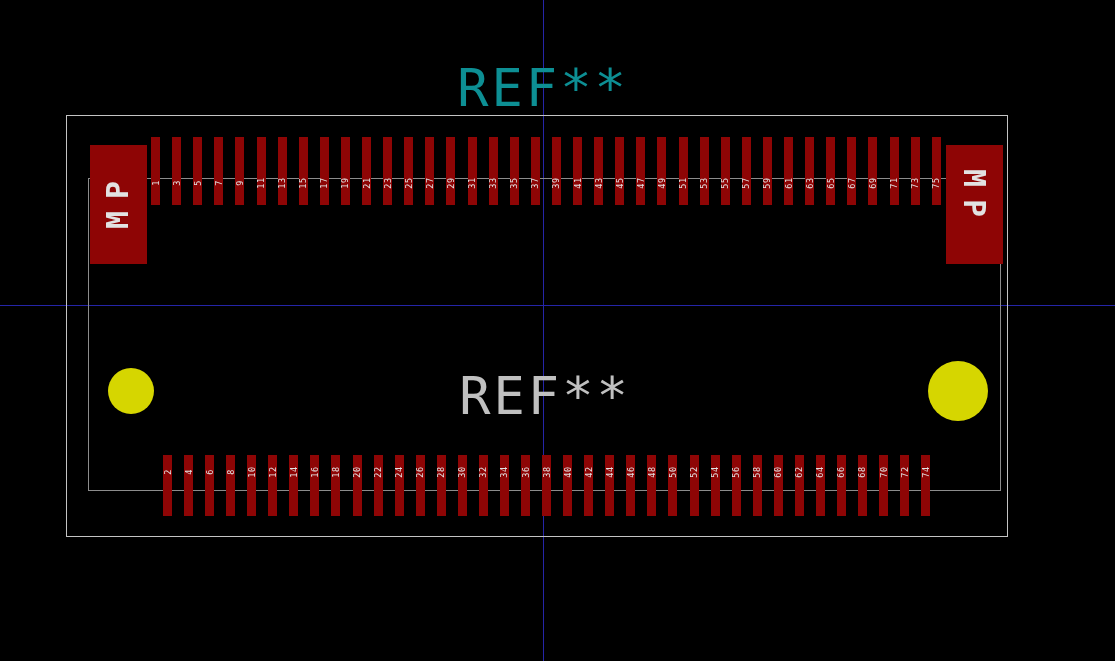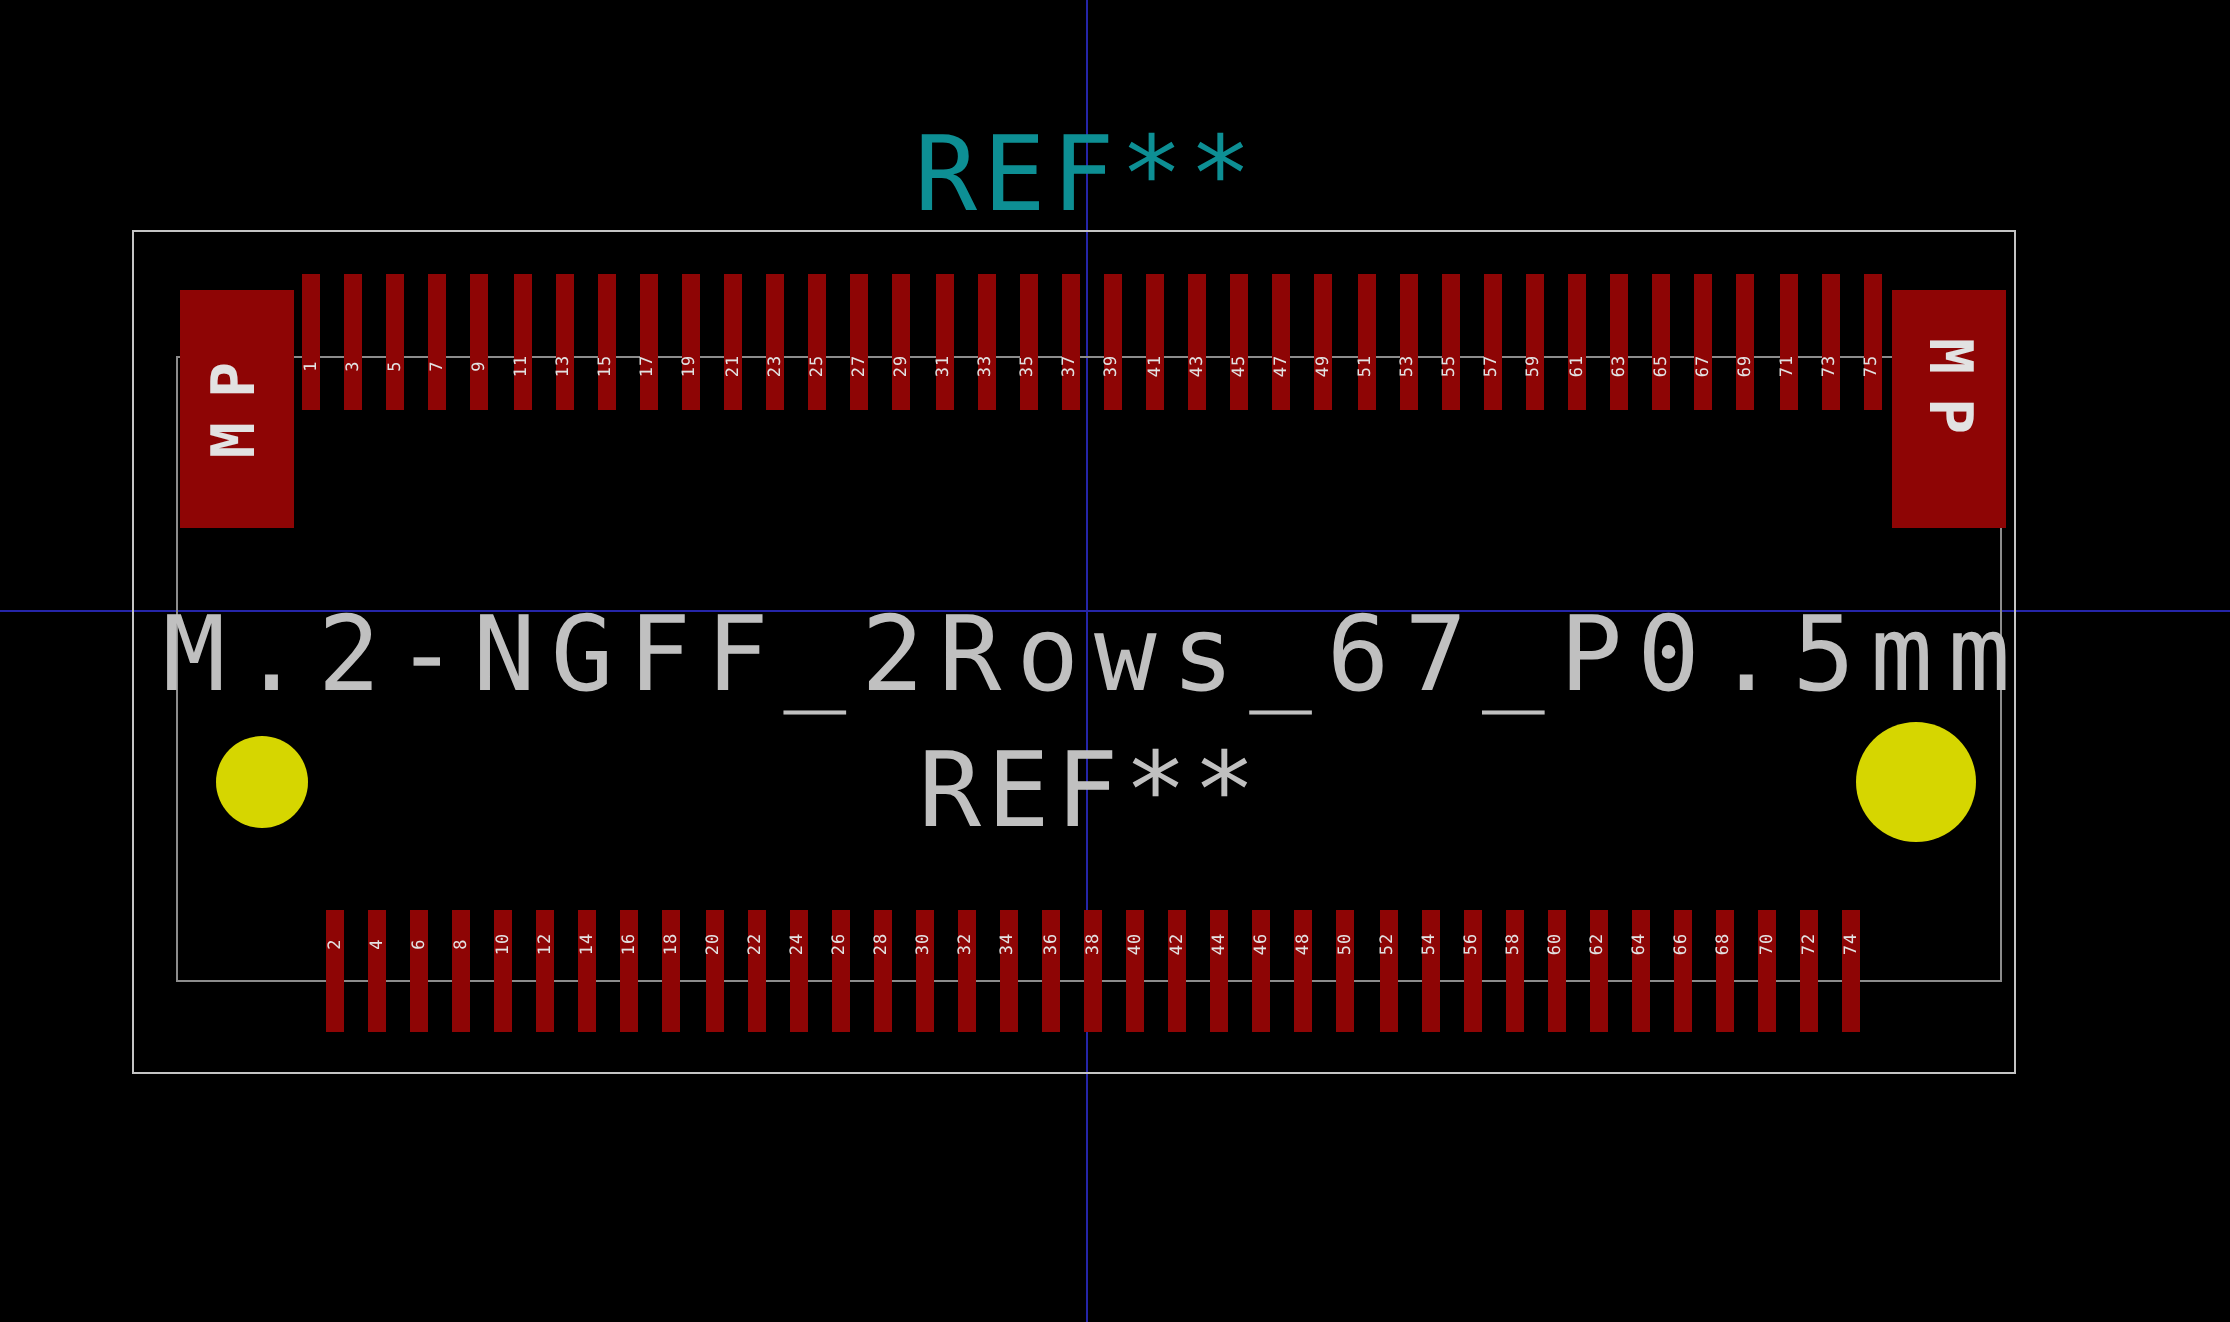--- a/index.html
+++ b/index.html
@@ -59,21 +59,20 @@
 <div class="canvas">
 
   <div class="axis-v"></div>
   <div class="axis-h"></div>
 
   <div class="courtyard"></div>
   <div class="fab-outline"></div>
 
   <div class="ref-teal">REF**</div>
 
-  <div class="value-text">M.2-NGFF_2Rows_67_P0.5mm</div>
 
   <div class="ref-fab">REF**</div>
 
   <div class="mp-pad mp-left">
     <span class="mp-txt">MP</span>
   </div>
   <div class="mp-pad mp-right">
     <span class="mp-txt">MP</span>
   </div>
 

